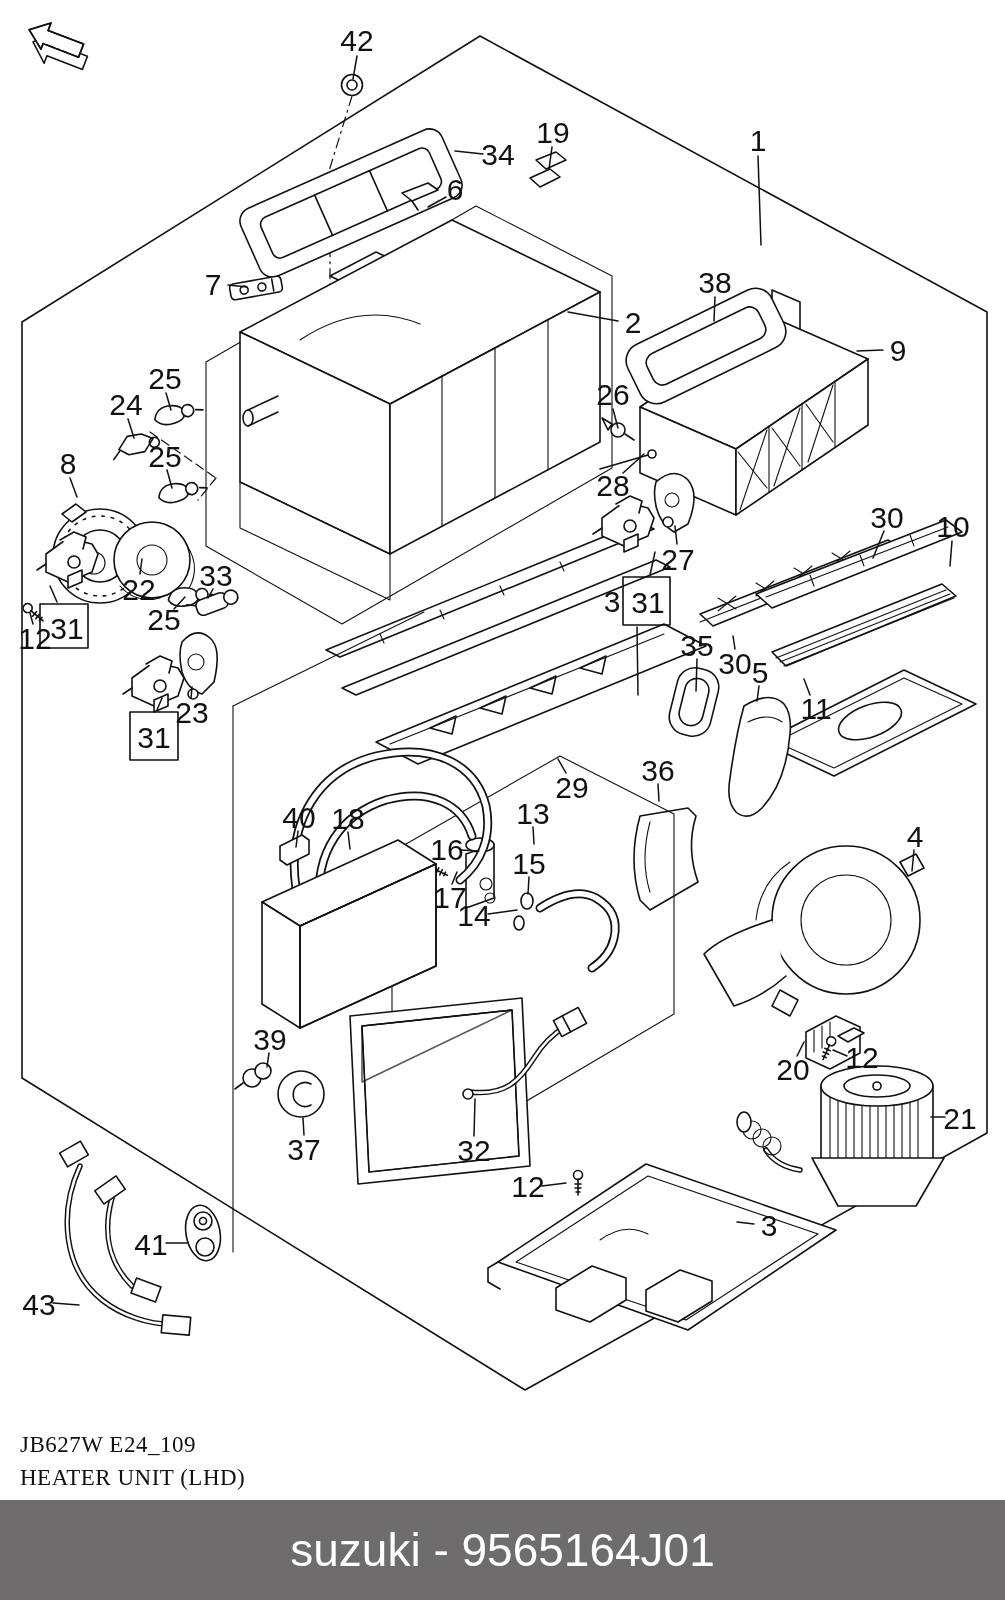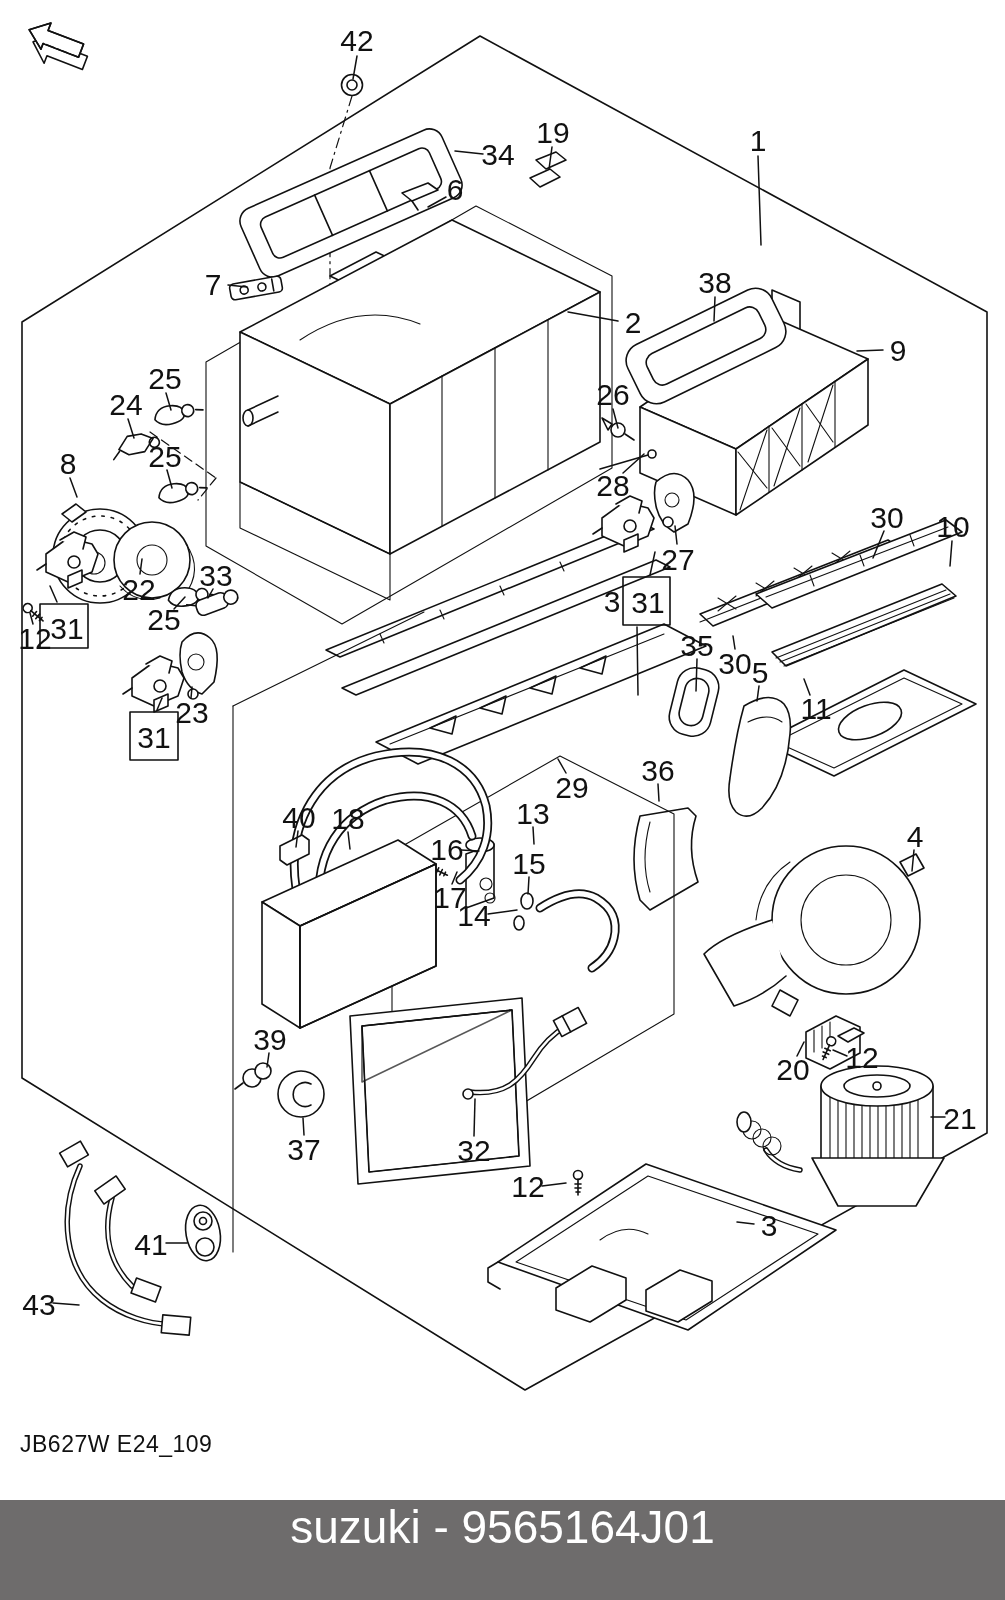--- a/index.html
+++ b/index.html
@@ -14,23 +14,23 @@
   .tube9{stroke-width:9;}
   .tube9w{stroke:#fff;stroke-width:5.5;}
   .tube5{stroke-width:5.5;}
   .tube5w{stroke:#fff;stroke-width:2.6;}
   .leader{stroke-width:1.5;}
   .plabel{font:30px "Liberation Sans",sans-serif;fill:#111;stroke:none;
           text-anchor:middle;dominant-baseline:central;}
   .fwdtxt{font:bold 15px "Liberation Sans",sans-serif;fill:#fff;stroke:none;
           text-anchor:middle;dominant-baseline:central;letter-spacing:1px;}
   #codes{position:absolute;left:20px;top:1428px;color:#111;stroke:none;
-         font-size:23px;line-height:33px;letter-spacing:0.5px;}
+         font-size:23px;line-height:33px;letter-spacing:0.5px;font-family:Liberation Serif, serif;}
   #bar{position:absolute;left:0;top:1500px;width:1005px;height:100px;background:#6e6c6c;
-       color:#fff;display:flex;align-items:flex-start;justify-content:center;gap:52px;
+       color:#fff;display:flex;align-items:center;justify-content:center;gap:52px;
        font-size:46px;}
 </style>
 </head>
 <body>
 
 <div id="page">
 
 <svg id="diagram-svg" width="1005" height="1600" viewBox="0 0 1005 1600">
   <defs>
     <pattern id="hat" width="7" height="7" patternUnits="userSpaceOnUse" patternTransform="rotate(40)">
@@ -491,19 +491,20 @@
         <text x="154" y="737" class="plabel" fill="#9c3a3a">31</text>
         <line x1="650" y1="575" x2="655" y2="552" class="leader"></line>
         <line x1="637" y1="627" x2="638" y2="695" class="leader"></line>
         <rect x="623" y="577" width="47" height="48" fill="#f87f7f" fill-opacity="0.8" stroke="none"></rect>
         <text x="648" y="602" class="plabel" fill="#9c3a3a">31</text>
       </g>
 </svg>
 
 <div id="codes">
   <div>JB627W E24_109</div>
+  <div>HEATER UNIT (LHD)</div>
 </div>
 
 <div id="bar">
   <span>suzuki - 9565164J01</span>
 </div>
 
 </div>
 
 </body></html>

